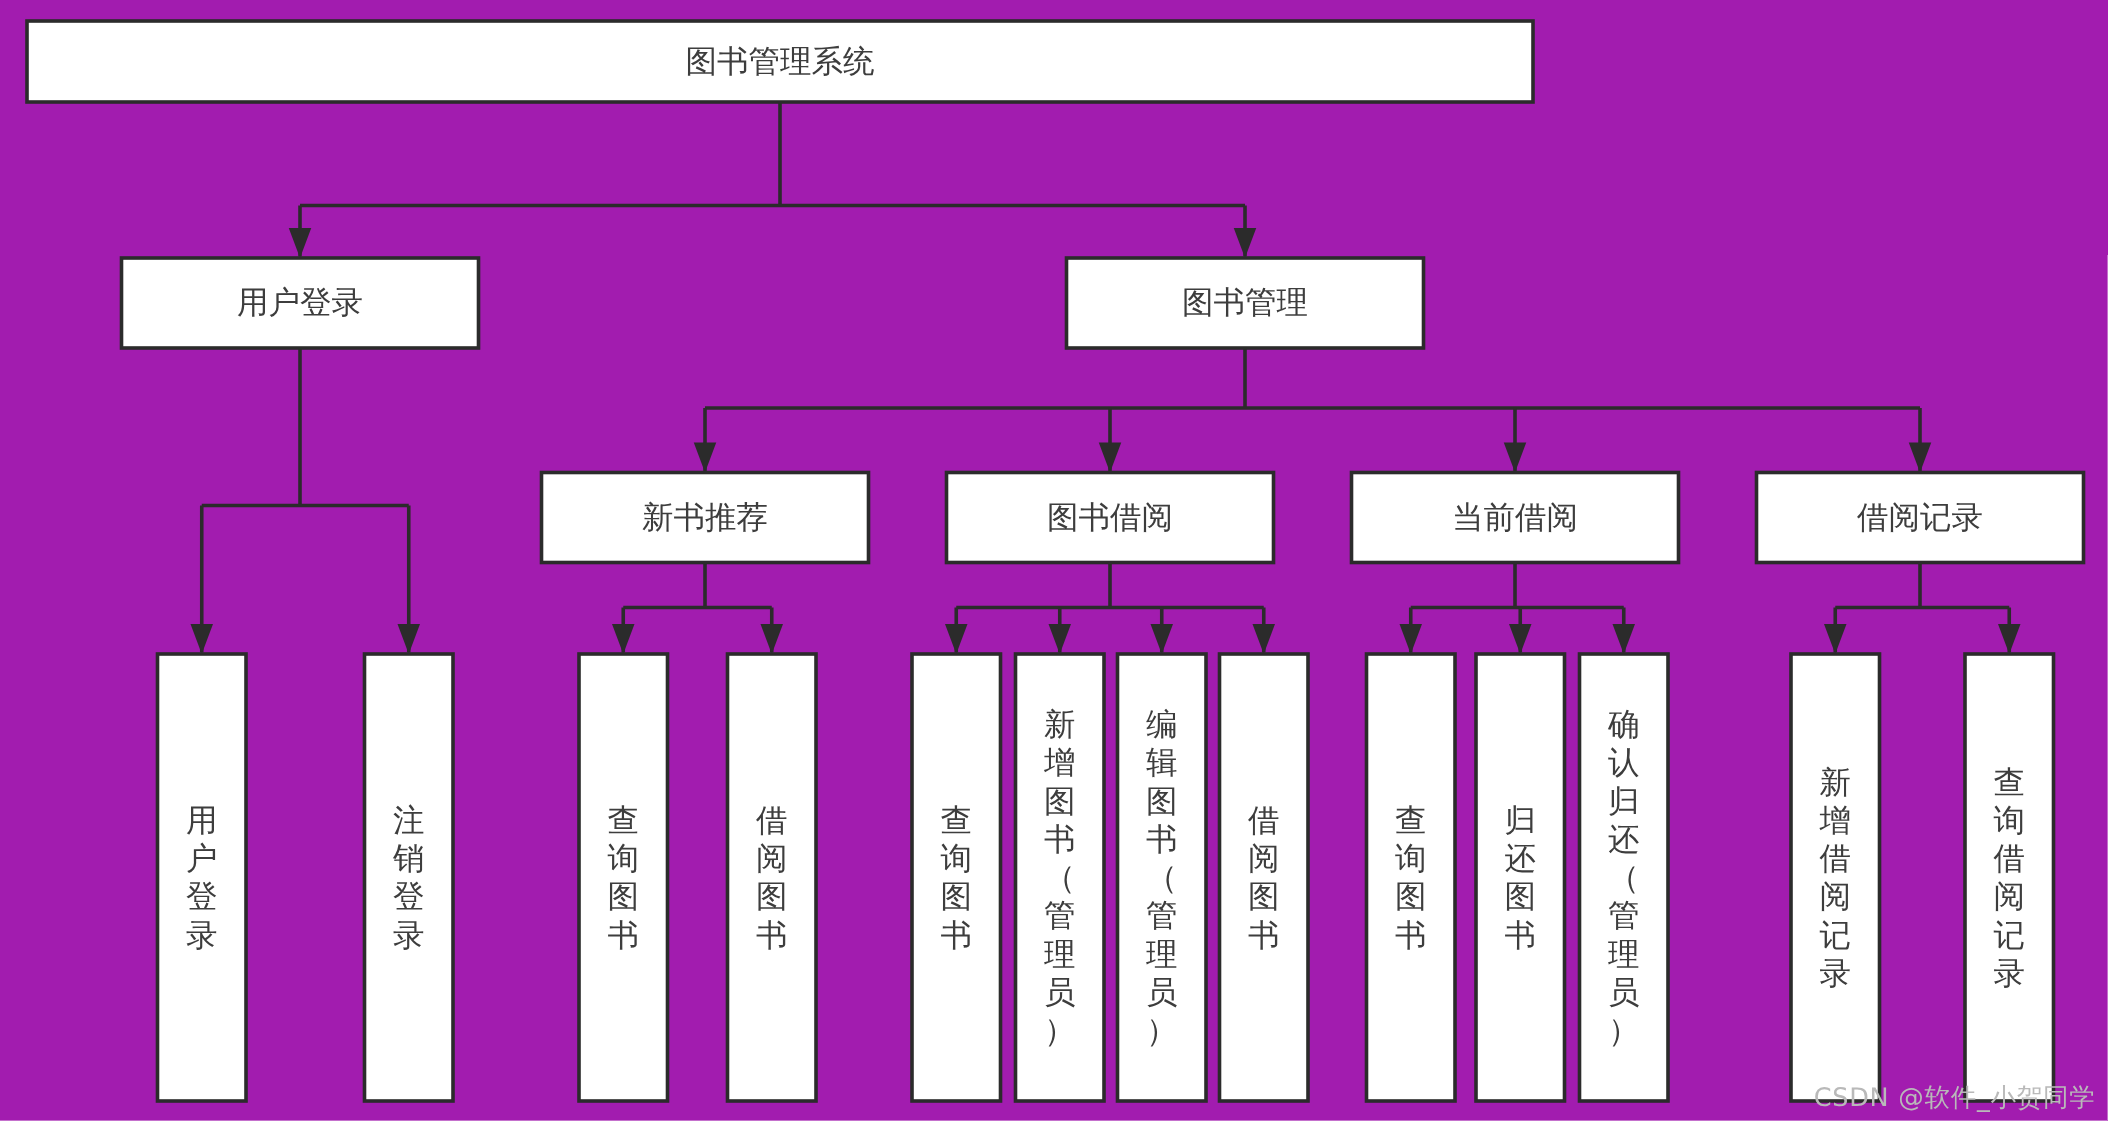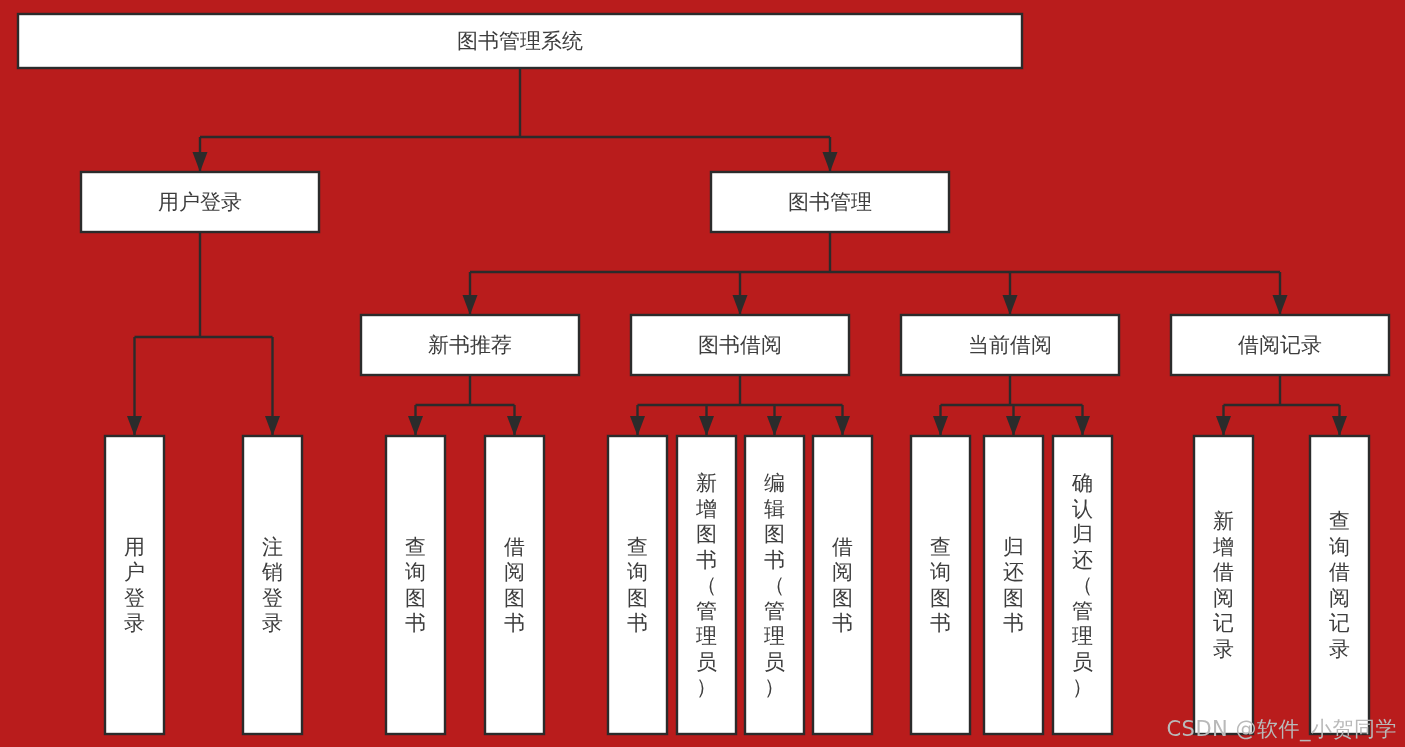--- a/index.html
+++ b/index.html
@@ -11,21 +11,21 @@
   body {
     width: 1405px;
     height: 747px;
     font-family: "DejaVu Sans", "Liberation Sans", sans-serif;
     overflow: hidden;
   }
   #diagram-root {
     position: relative;
     width: 1405px;
     height: 747px;
-    background: #b91c1c;
+    background: #a21caf;
   }
   svg#flowchart {
     position: absolute;
     top: 0;
     left: 0;
     width: 1405px;
     height: 747px;
     display: block;
   }
   .node-rect {
@@ -54,21 +54,21 @@
   }
   .arrow-head {
     fill: #2b2b2b;
     stroke: none;
   }
   .watermark {
     position: absolute;
     right: 8px;
     bottom: 4px;
     font-family: "DejaVu Sans", "Liberation Sans", sans-serif;
-    font-size: 21px;
+    font-size: 17px;
     color: #b9b9b9;
     white-space: nowrap;
     letter-spacing: 0.5px;
     user-select: none;
   }
 </style>
 </head>
 <body>
 
 <div id="diagram-root">

